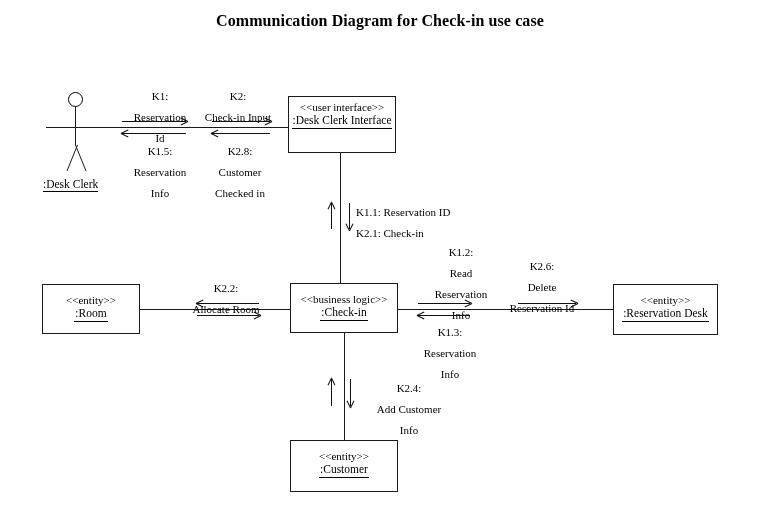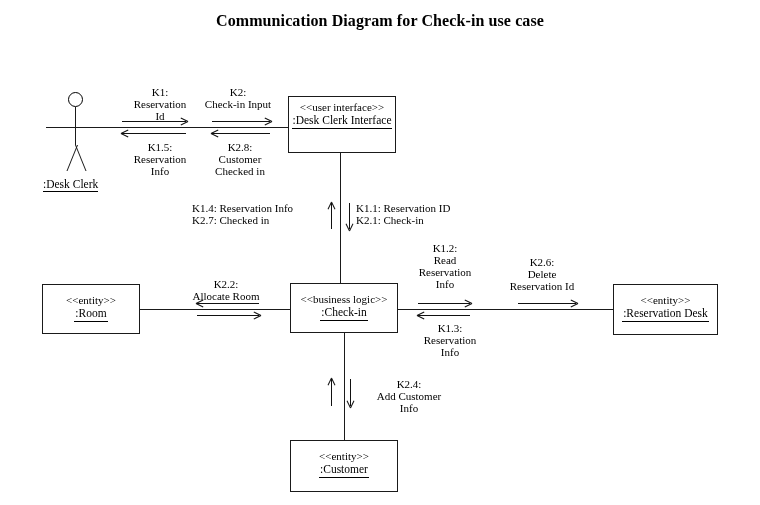--- a/index.html
+++ b/index.html
@@ -158,21 +158,21 @@
   .msg-v.down .head::before { left: 3px; transform: rotate(26deg);  transform-origin: center bottom; }
   .msg-v.down .head::after  { left: 3px; transform: rotate(-26deg); transform-origin: center bottom; }
   .msg-v.up .head { top: -1px; }
   .msg-v.up .head::before { left: 3px; transform: rotate(-26deg); transform-origin: center top; }
   .msg-v.up .head::after  { left: 3px; transform: rotate(26deg);  transform-origin: center top; }
 
   
   .mlabel {
     position: absolute;
     font-size: 11px;
-    line-height: 12px;
+    line-height: 21px;
     text-align: center;
     white-space: pre-line;
     color: #000;
   }
   .mlabel.left-al { text-align: left; }
 </style>
 </head>
 <body>
 
 <div id="canvas">
@@ -251,22 +251,20 @@
   </div>
 
   <div class="msg-h left" style="left:212px; top:130px; width:58px;">
     <div class="shaft"></div>
       <div class="head"></div>
   </div>
   <div class="mlabel" style="left:196px; top:141px; width:88px;">K2.8:
 Customer
 Checked in</div>
 
-  <div class="mlabel left-al" style="left:192px; top:202px; width:136px;">K1.4: Reservation Info
-K2.7: Checked in</div>
   <div class="msg-v up" style="left:328px; top:203px; height:26px;">
     <div class="shaft"></div>
       <div class="head"></div>
   </div>
   <div class="msg-v down" style="left:346px; top:203px; height:26px;">
     <div class="shaft"></div>
       <div class="head"></div>
   </div>
   <div class="mlabel left-al" style="left:356px; top:202px; width:140px;">K1.1: Reservation ID
 K2.1: Check-in</div>
@@ -275,21 +273,21 @@
 Allocate Room</div>
   <div class="msg-h left" style="left:197px; top:300px; width:62px;">
     <div class="shaft"></div>
       <div class="head"></div>
   </div>
   <div class="msg-h right" style="left:197px; top:312px; width:62px;">
     <div class="shaft"></div>
       <div class="head"></div>
   </div>
 
-  <div class="mlabel" style="left:404px; top:242px; width:82px;">K1.2:
+  <div class="mlabel" style="left:420px; top:242px; width:82px;">K1.2:
 Read
 Reservation
 Info</div>
   <div class="msg-h right" style="left:418px; top:300px; width:52px;">
     <div class="shaft"></div>
       <div class="head"></div>
   </div>
   <div class="msg-h left" style="left:418px; top:312px; width:52px;">
     <div class="shaft"></div>
       <div class="head"></div>

